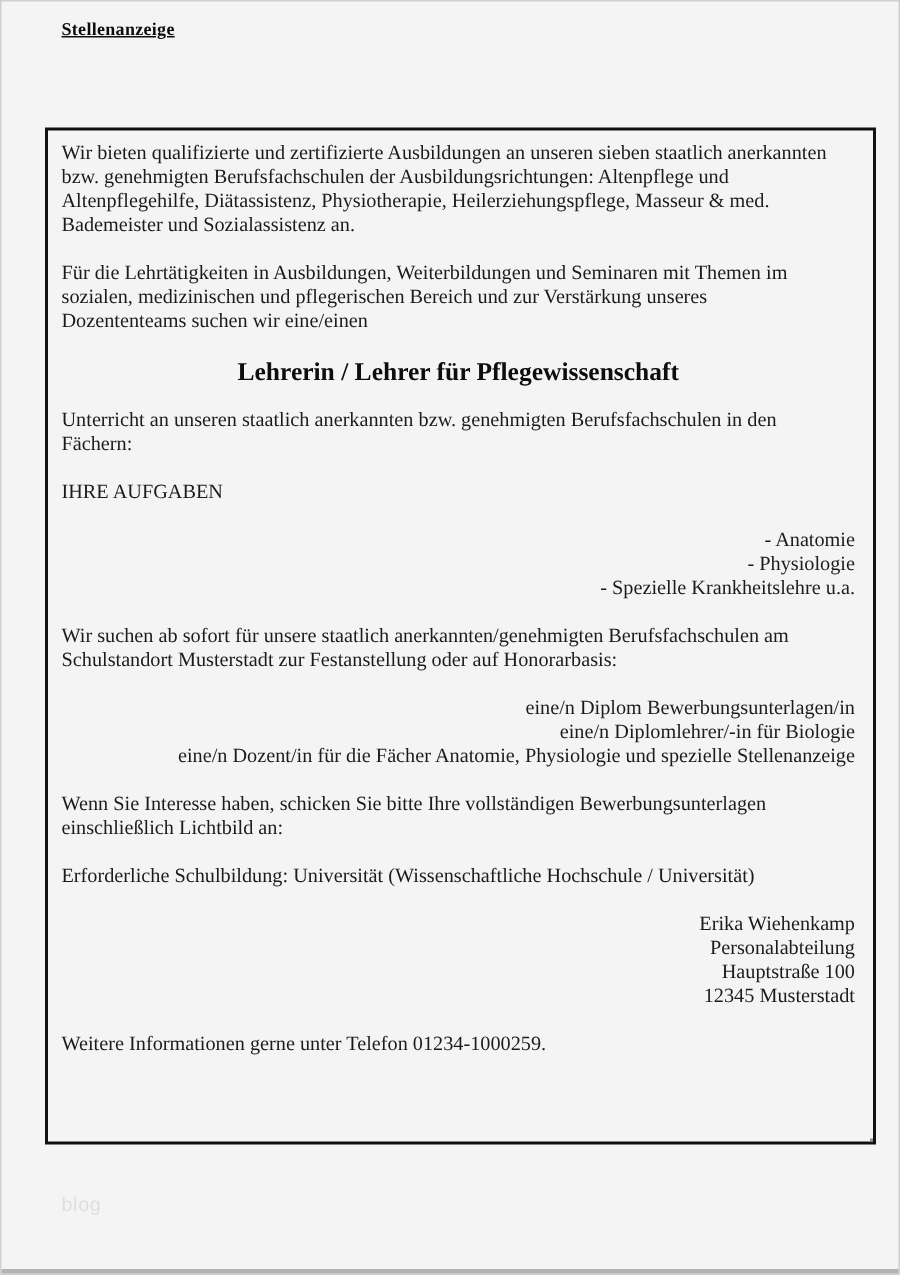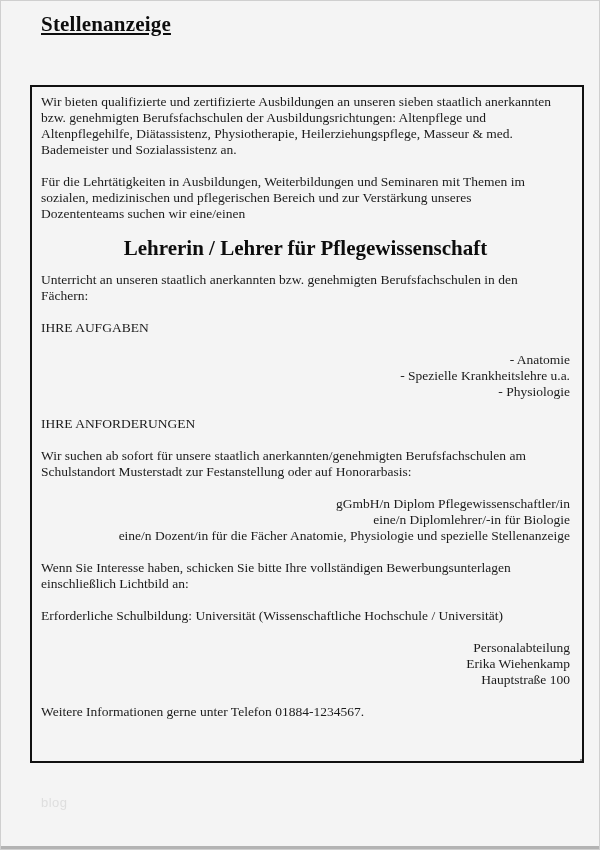--- a/index.html
+++ b/index.html
@@ -10,21 +10,21 @@
     color: #1b1b1b;
     position: relative;
     overflow: hidden;
     box-sizing: border-box;
     border: 1px solid #cfcfcf;
   }
   .page-title {
     position: absolute;
     left: 40px; top: 11px;
     margin: 0;
-    font-size: 21px;
+    font-size: 12px;
     font-weight: bold;
     text-decoration: underline;
     color: #0d0d0d;
     letter-spacing: 0.2px;
   }
   .ad-box {
     position: absolute;
     left: 29px; top: 84px;
     width: 554px; height: 678px;
     box-sizing: border-box;
@@ -32,21 +32,21 @@
     padding: 7px 12px 0 9px;
     font-size: 13.5px;
     line-height: 16px;
     overflow: hidden;
   }
   .ad-box p { margin: 0 15px 16px 0; }
   .ad-box .tight p { margin: 0; text-align: right; }
   .ad-box .tight { margin: 0 0 16px 0; }
   .position-title {
     margin: 10px 0 14px 0;
-    font-size: 21px;
+    font-size: 17px;
     line-height: 20px;
     font-weight: bold;
     text-align: center;
     color: #0d0d0d;
   }
   .corner-handle {
     position: absolute;
     right: -3px; bottom: -3px;
     width: 5px; height: 5px;
     background: #8a8a8a;
@@ -75,41 +75,41 @@
   <p>Wir bieten qualifizierte und zertifizierte Ausbildungen an unseren sieben staatlich anerkannten bzw. genehmigten Berufsfachschulen der Ausbildungsrichtungen: Altenpflege und Altenpflegehilfe, Diätassistenz, Physiotherapie, Heilerziehungspflege, Masseur &amp; med. Bademeister und Sozialassistenz an.</p>
   <p>Für die Lehrtätigkeiten in Ausbildungen, Weiterbildungen und Seminaren mit Themen im sozialen, medizinischen und pflegerischen Bereich und zur Verstärkung unseres Dozententeams suchen wir eine/einen</p>
 
   <h2 class="position-title">Lehrerin / Lehrer für Pflegewissenschaft</h2>
 
   <p>Unterricht an unseren staatlich anerkannten bzw. genehmigten Berufsfachschulen in den Fächern:</p>
   <p>IHRE AUFGABEN</p>
 
   <div class="tight">
     <p>- Anatomie</p>
+    <p>- Physiologie</p>
     <p>- Spezielle Krankheitslehre u.a.</p>
-    <p>- Physiologie</p>
   </div>
 
-  <p>IHRE ANFORDERUNGEN</p>
   <p>Wir suchen ab sofort für unsere staatlich anerkannten/genehmigten Berufsfachschulen am Schulstandort Musterstadt zur Festanstellung oder auf Honorarbasis:</p>
 
   <div class="tight">
-    <p>gGmbH/n Diplom Pflegewissenschaftler/in</p>
+    <p>eine/n Diplom Bewerbungsunterlagen/in</p>
     <p>eine/n Diplomlehrer/-in für Biologie</p>
     <p>eine/n Dozent/in für die Fächer Anatomie, Physiologie und spezielle Stellenanzeige</p>
   </div>
 
   <p>Wenn Sie Interesse haben, schicken Sie bitte Ihre vollständigen Bewerbungsunterlagen einschließlich Lichtbild an:</p>
   <p>Erforderliche Schulbildung: Universität (Wissenschaftliche Hochschule / Universität)</p>
 
   <div class="tight">
+    <p>Erika Wiehenkamp</p>
     <p>Personalabteilung</p>
-    <p>Erika Wiehenkamp</p>
     <p>Hauptstraße 100</p>
+    <p>12345 Musterstadt</p>
   </div>
 
-  <p>Weitere Informationen gerne unter Telefon 01884-1234567.</p>
+  <p>Weitere Informationen gerne unter Telefon 01234-1000259.</p>
 
   <div class="corner-handle"></div>
 </div>
 
 <div class="watermark">blog</div>
 <div class="bottom-bar"></div>
 
 </body></html>

